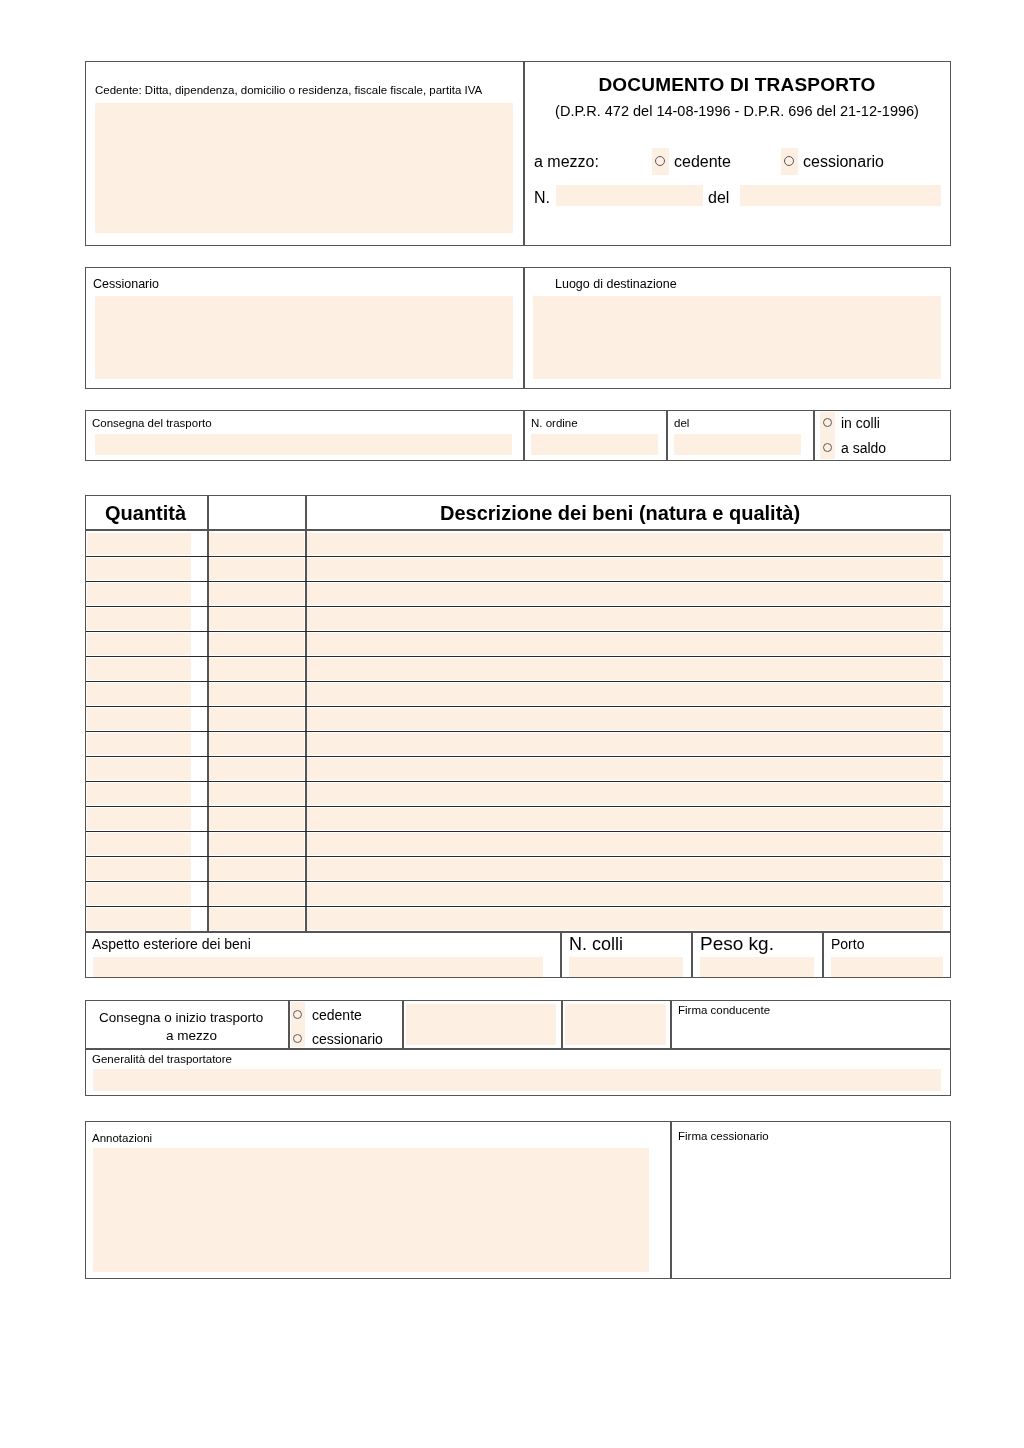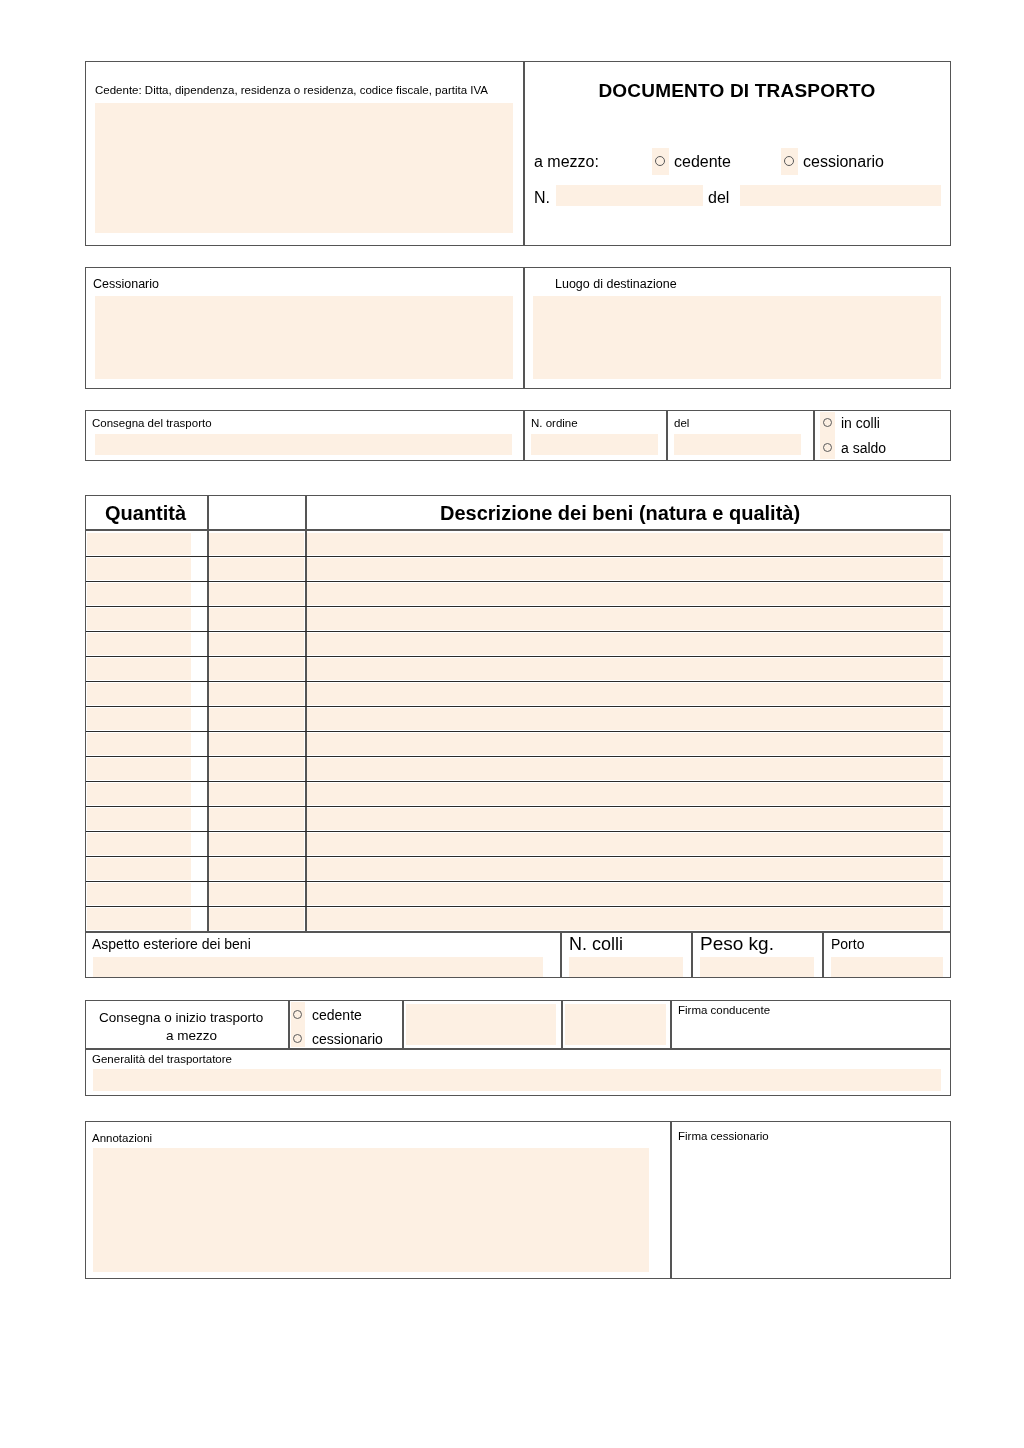--- a/index.html
+++ b/index.html
@@ -108,24 +108,25 @@
   }
 </style>
 </head>
 <body>
 
 <div class="page">
 
   <div class="box" style="left:85px; top:61px; width:866px; height:185px;"></div>
   <div class="vline" style="left:523px; top:61px; height:185px;"></div>
 
-  <div class="lbl-sm" style="left:95px; top:84px;">Cedente: Ditta, dipendenza, residenza o residenza, codice fiscale, partita IVA</div>
+  <div class="lbl-sm" style="left:95px; top:84px;">Cedente: Ditta, dipendenza, domicilio o residenza, fiscale fiscale, partita IVA</div>
   <div class="field" style="left:95px; top:103px; width:418px; height:130px;"></div>
 
-  <div id="doc-title" style="left:523px; top:80px;">DOCUMENTO DI TRASPORTO</div>
+  <div id="doc-title" style="left:523px; top:74px;">DOCUMENTO DI TRASPORTO</div>
+  <div id="doc-subtitle" style="left:523px; top:103px;">(D.P.R. 472 del 14-08-1996 - D.P.R. 696 del 21-12-1996)</div>
 
   <div class="lbl-lg" style="left:534px; top:152px;">a mezzo:</div>
 
   <div class="radio-bg" style="left:652px; top:148px; width:17px; height:27px;"></div>
   <div class="radio" style="left:655px; top:156px; width:10px; height:10px;"></div>
   <div class="lbl-lg" style="left:674px; top:152px;">cedente</div>
 
   <div class="radio-bg" style="left:781px; top:148px; width:17px; height:27px;"></div>
   <div class="radio" style="left:784px; top:156px; width:10px; height:10px;"></div>
   <div class="lbl-lg" style="left:803px; top:152px;">cessionario</div>

